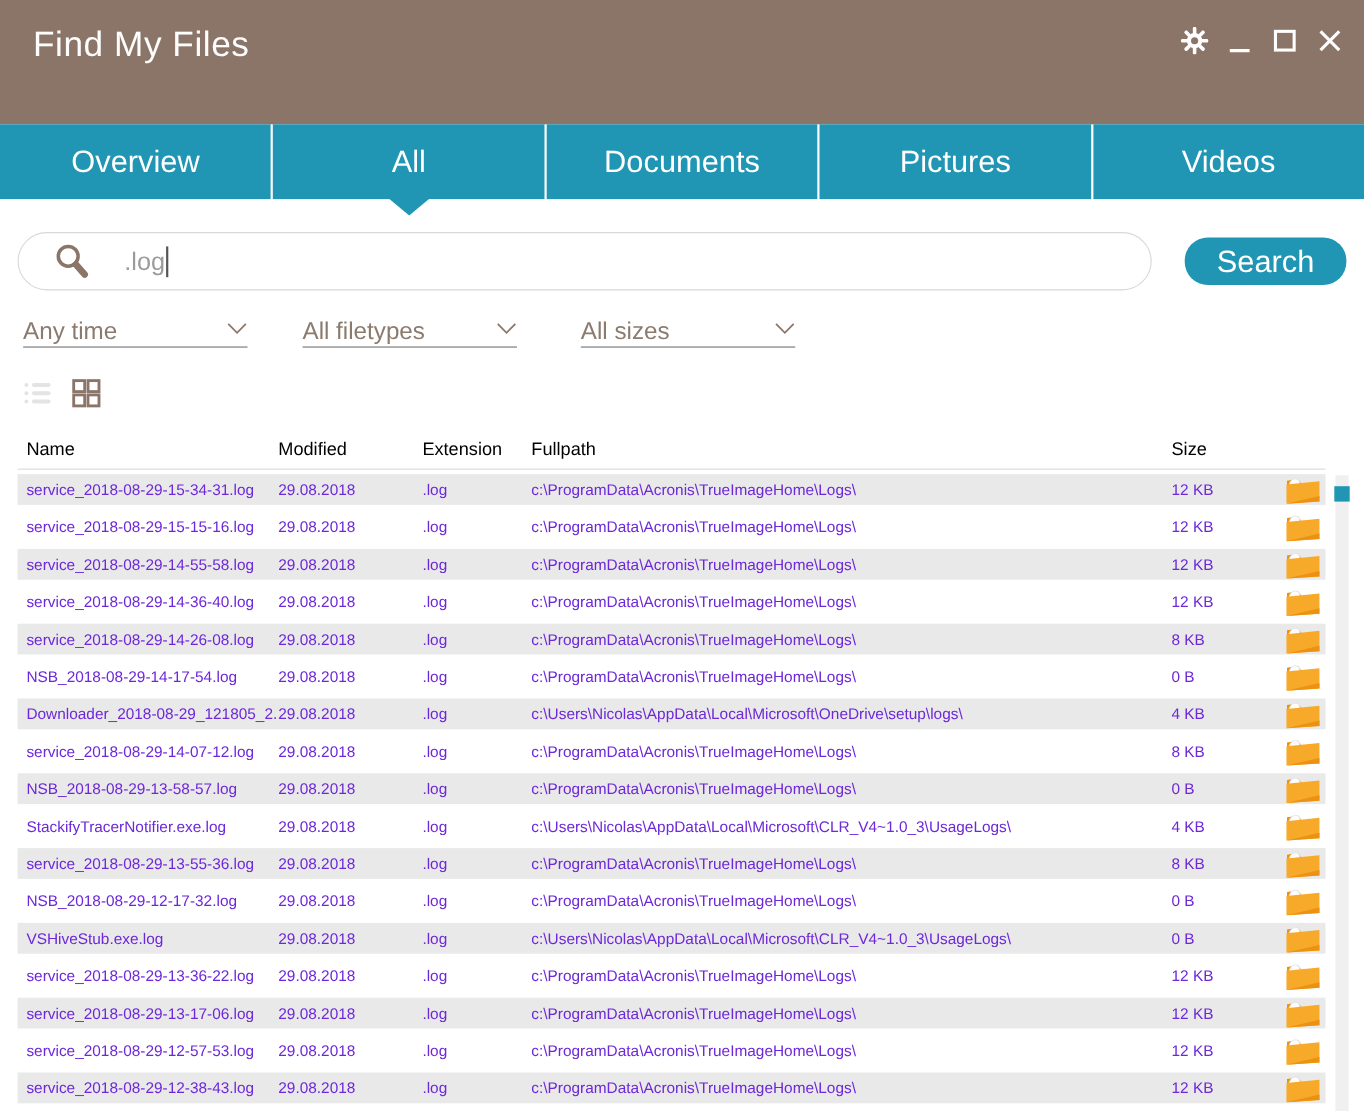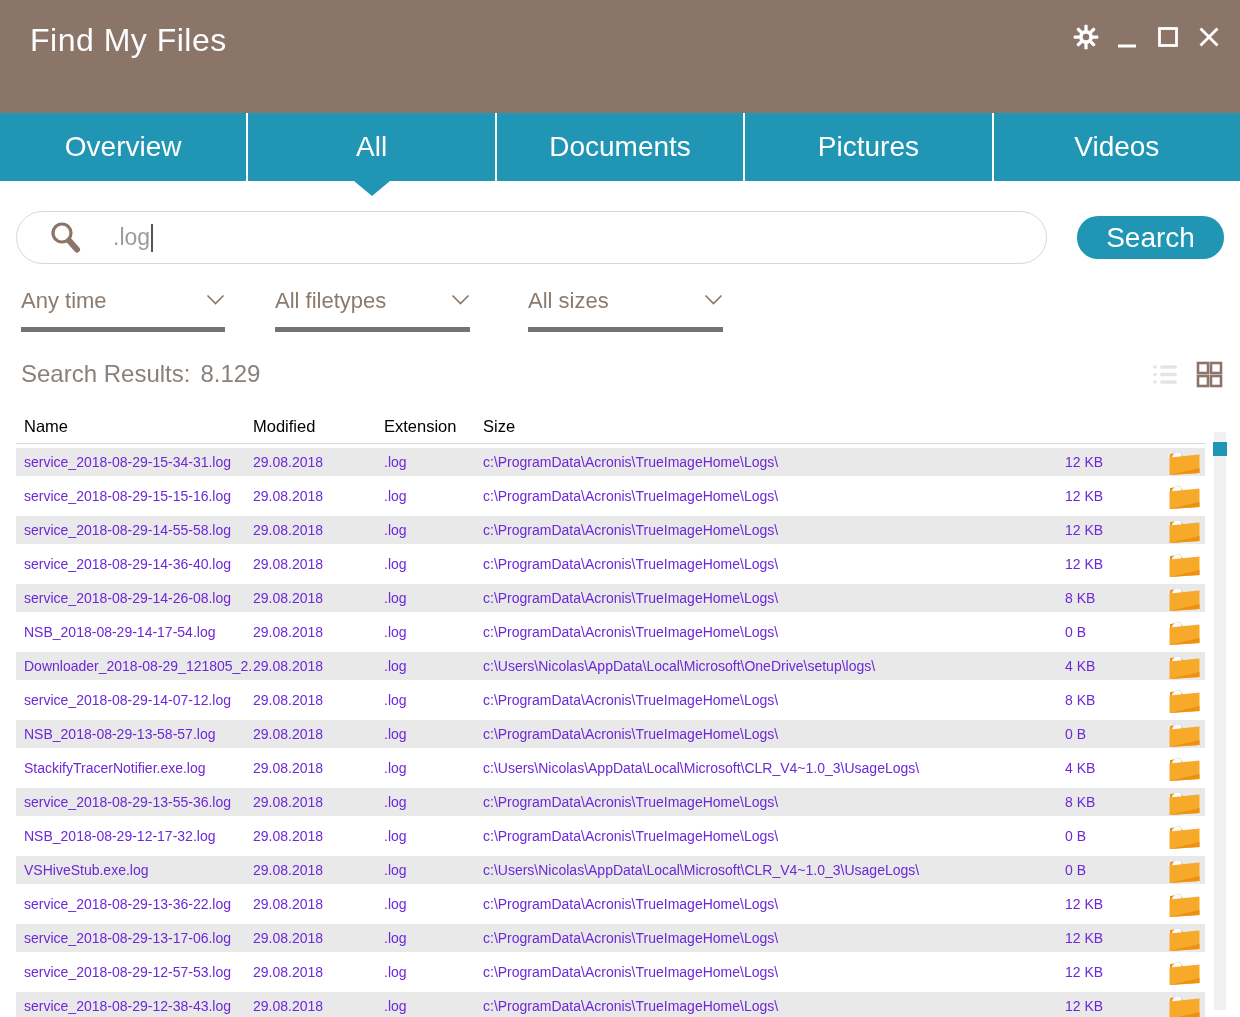--- a/index.html
+++ b/index.html
@@ -31,21 +31,21 @@
   .search-text { margin-left:28px; font-size:23px; color:#9b9b9b; }
   .caret { display:inline-block; width:1.5px; height:28px; background:#555;
     margin-left:1px; vertical-align:middle; }
   .search-btn { margin-left:30px; width:147px; height:43px; background:#2196b4;
     border:none; border-radius:21px; color:#fff; font-size:28px; font-weight:300;
     font-family:inherit; cursor:pointer; }
 
   
   .filter-row { margin-top:24px; padding-left:21px; display:flex; }
   .dropdown { display:flex; justify-content:space-between; align-items:flex-end;
-    border-bottom:5px solid #737373; padding-bottom:13px; cursor:pointer; }
+    border-bottom:1px solid #737373; padding-bottom:1px; cursor:pointer; }
   .dropdown:nth-child(1){ width:204px; }
   .dropdown:nth-child(2){ width:195px; margin-left:50px; }
   .dropdown:nth-child(3){ width:195px; margin-left:58px; }
   .dropdown .dd-label { font-size:22px; color:#8b7b6f; font-weight:300; }
   .dropdown svg { margin-bottom:4px; }
 
   
   .results-row { margin-top:28px; padding:0 17px 0 21px; display:flex;
     align-items:center; justify-content:space-between; }
   .results-left { font-size:24px; color:#8a817a; }
@@ -161,23 +161,20 @@
     </div>
     <div class="dropdown">
       <span class="dd-label">All sizes</span>
       <span><svg width="19" height="12" viewBox="0 0 19 12">
           <path d="M1.5 1.5 L9.5 9.5 L17.5 1.5" fill="none" stroke="#8b7569" stroke-width="1.6"></path>
         </svg></span>
     </div>
   </div>
 
 <div class="results-row">
-  <div class="results-left">
-    <span>Search Results:</span><span class="results-count">8.129</span>
-  </div>
   <div class="view-toggles">
     <div class="view-btn">
       <svg width="27" height="23" viewBox="0 0 27 23">
         <g fill="#e4e4e4">
           <circle cx="3" cy="4" r="1.8"></circle>
             <rect x="8" y="2.2" width="17" height="3.6" rx="1.8"></rect>
           <circle cx="3" cy="11.5" r="1.8"></circle>
             <rect x="8" y="9.7" width="17" height="3.6" rx="1.8"></rect>
           <circle cx="3" cy="19" r="1.8"></circle>
             <rect x="8" y="17.2" width="17" height="3.6" rx="1.8"></rect>
@@ -195,20 +192,21 @@
       </svg>
     </div>
   </div>
 </div>
 
 <div class="table-wrap">
   <div class="grid-row thead">
       <div class="hcell c-name">Name</div>
       <div class="hcell c-modified">Modified</div>
       <div class="hcell c-extension">Extension</div>
+      <div class="hcell c-fullpath">Fullpath</div>
       <div class="hcell c-size">Size</div>
     </div>
   <div class="rows">
       <div class="grid-row trow odd">
         <div class="cell c-name">service_2018-08-29-15-34-31.log</div>
         <div class="cell c-modified">29.08.2018</div>
         <div class="cell c-extension">.log</div>
         <div class="cell c-fullpath">c:\ProgramData\Acronis\TrueImageHome\Logs\</div>
         <div class="cell c-size">12 KB</div>
         <div class="cell c-icon">

